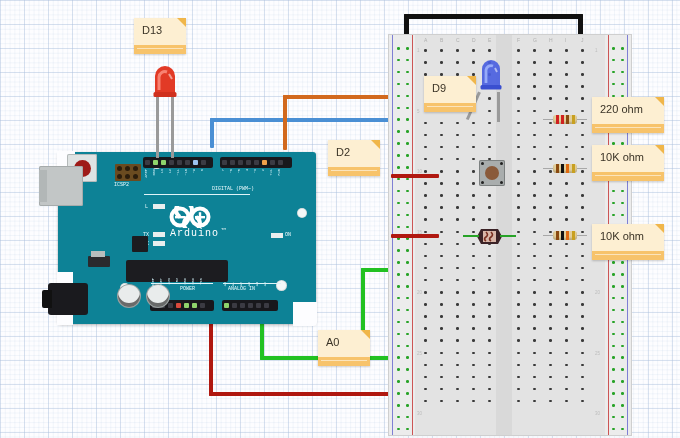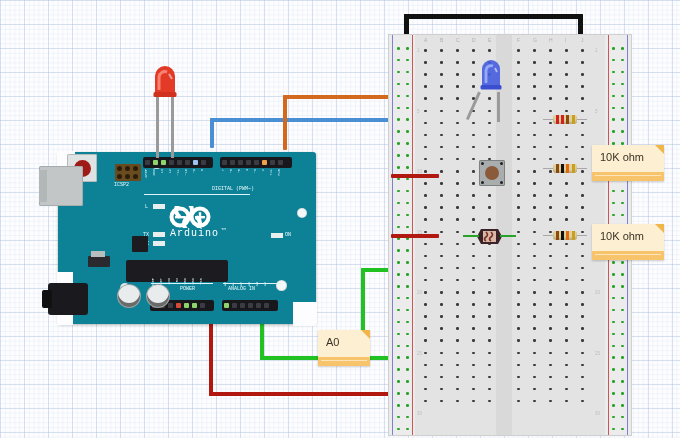--- a/index.html
+++ b/index.html
@@ -804,24 +804,40 @@
       <b style="left:3px;background:#8a4a10;"></b>
       <b style="left:8px;background:#111111;"></b>
       <b style="left:13px;background:#e06a10;"></b>
       <b style="left:19px;background:#c8a020;"></b>
     </div>
   </div>
 
   <div class="wire" style="left:391px;top:174px;width:48px;height:4px;background:#b01810;"></div>
   <div class="wire" style="left:391px;top:234px;width:48px;height:4px;background:#b01810;"></div>
 
+  <div class="note" style="left:134px;top:18px;width:52px;height:36px;">
+    <span class="txt">D13</span>
+    <div class="bar"></div>
+  </div>
+  <div class="note" style="left:424px;top:76px;width:52px;height:36px;">
+    <span class="txt">D9</span>
+    <div class="bar"></div>
+  </div>
+  <div class="note" style="left:328px;top:140px;width:52px;height:36px;">
+    <span class="txt">D2</span>
+    <div class="bar"></div>
+  </div>
   <div class="note" style="left:318px;top:330px;width:52px;height:36px;">
     <span class="txt">A0</span>
     <div class="bar"></div>
   </div>
+  <div class="note" style="left:592px;top:97px;width:72px;height:36px;">
+    <span class="txt">220 ohm</span>
+    <div class="bar"></div>
+  </div>
   <div class="note" style="left:592px;top:145px;width:72px;height:36px;">
     <span class="txt">10K ohm</span>
     <div class="bar"></div>
   </div>
   <div class="note" style="left:592px;top:224px;width:72px;height:36px;">
     <span class="txt">10K ohm</span>
     <div class="bar"></div>
   </div>
 
 </div>

